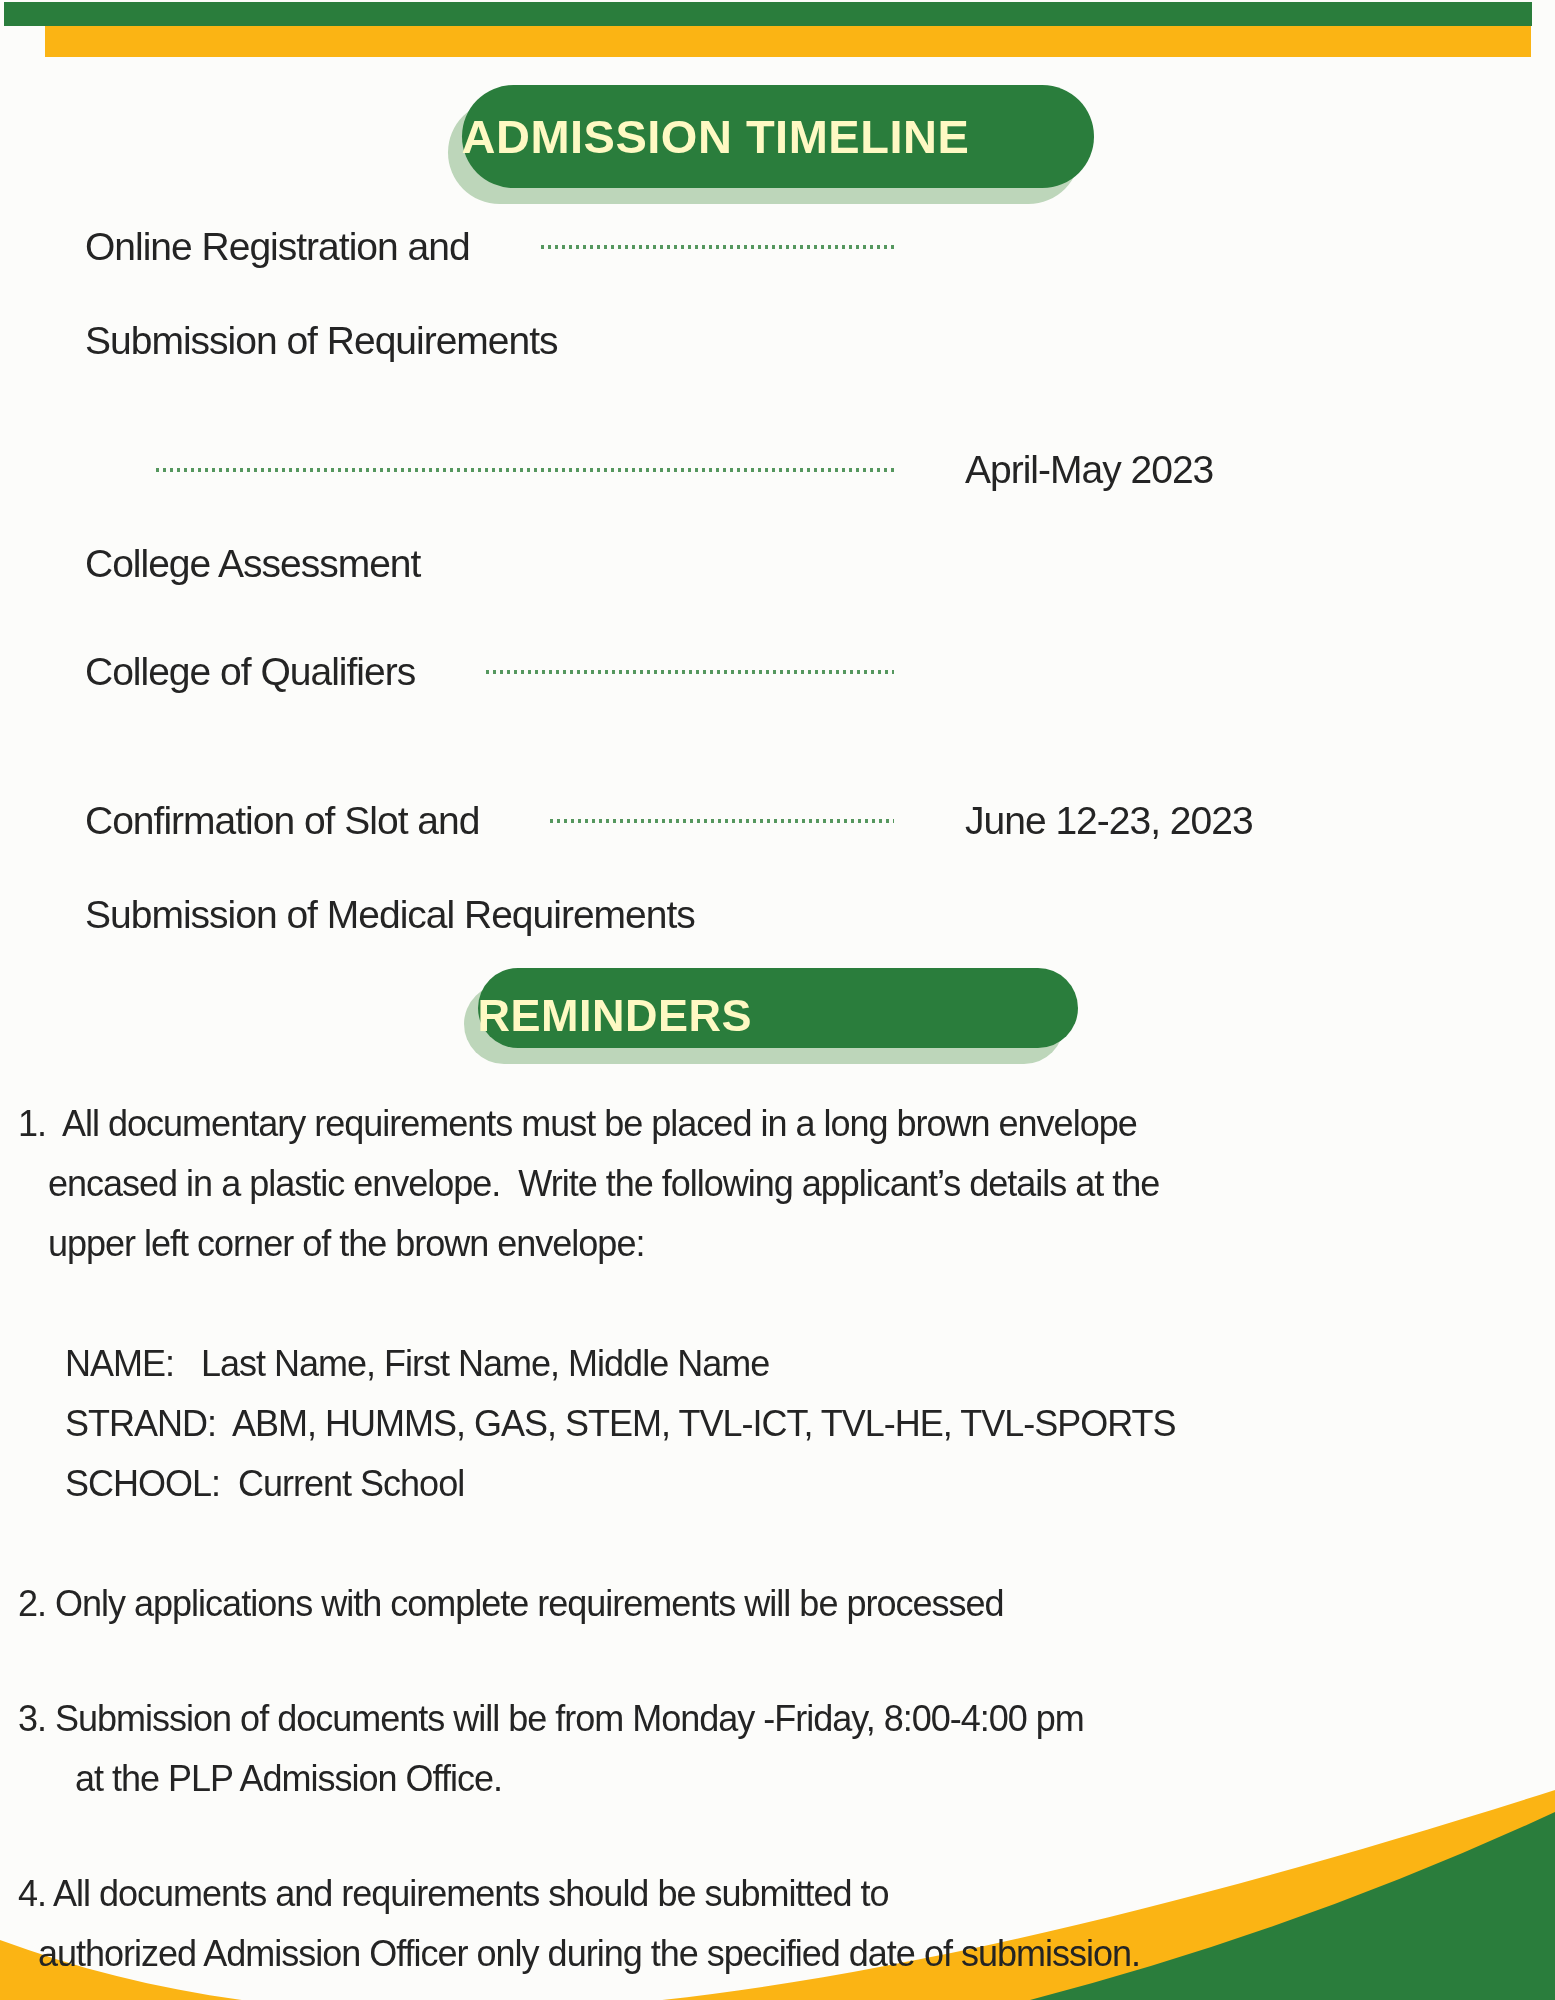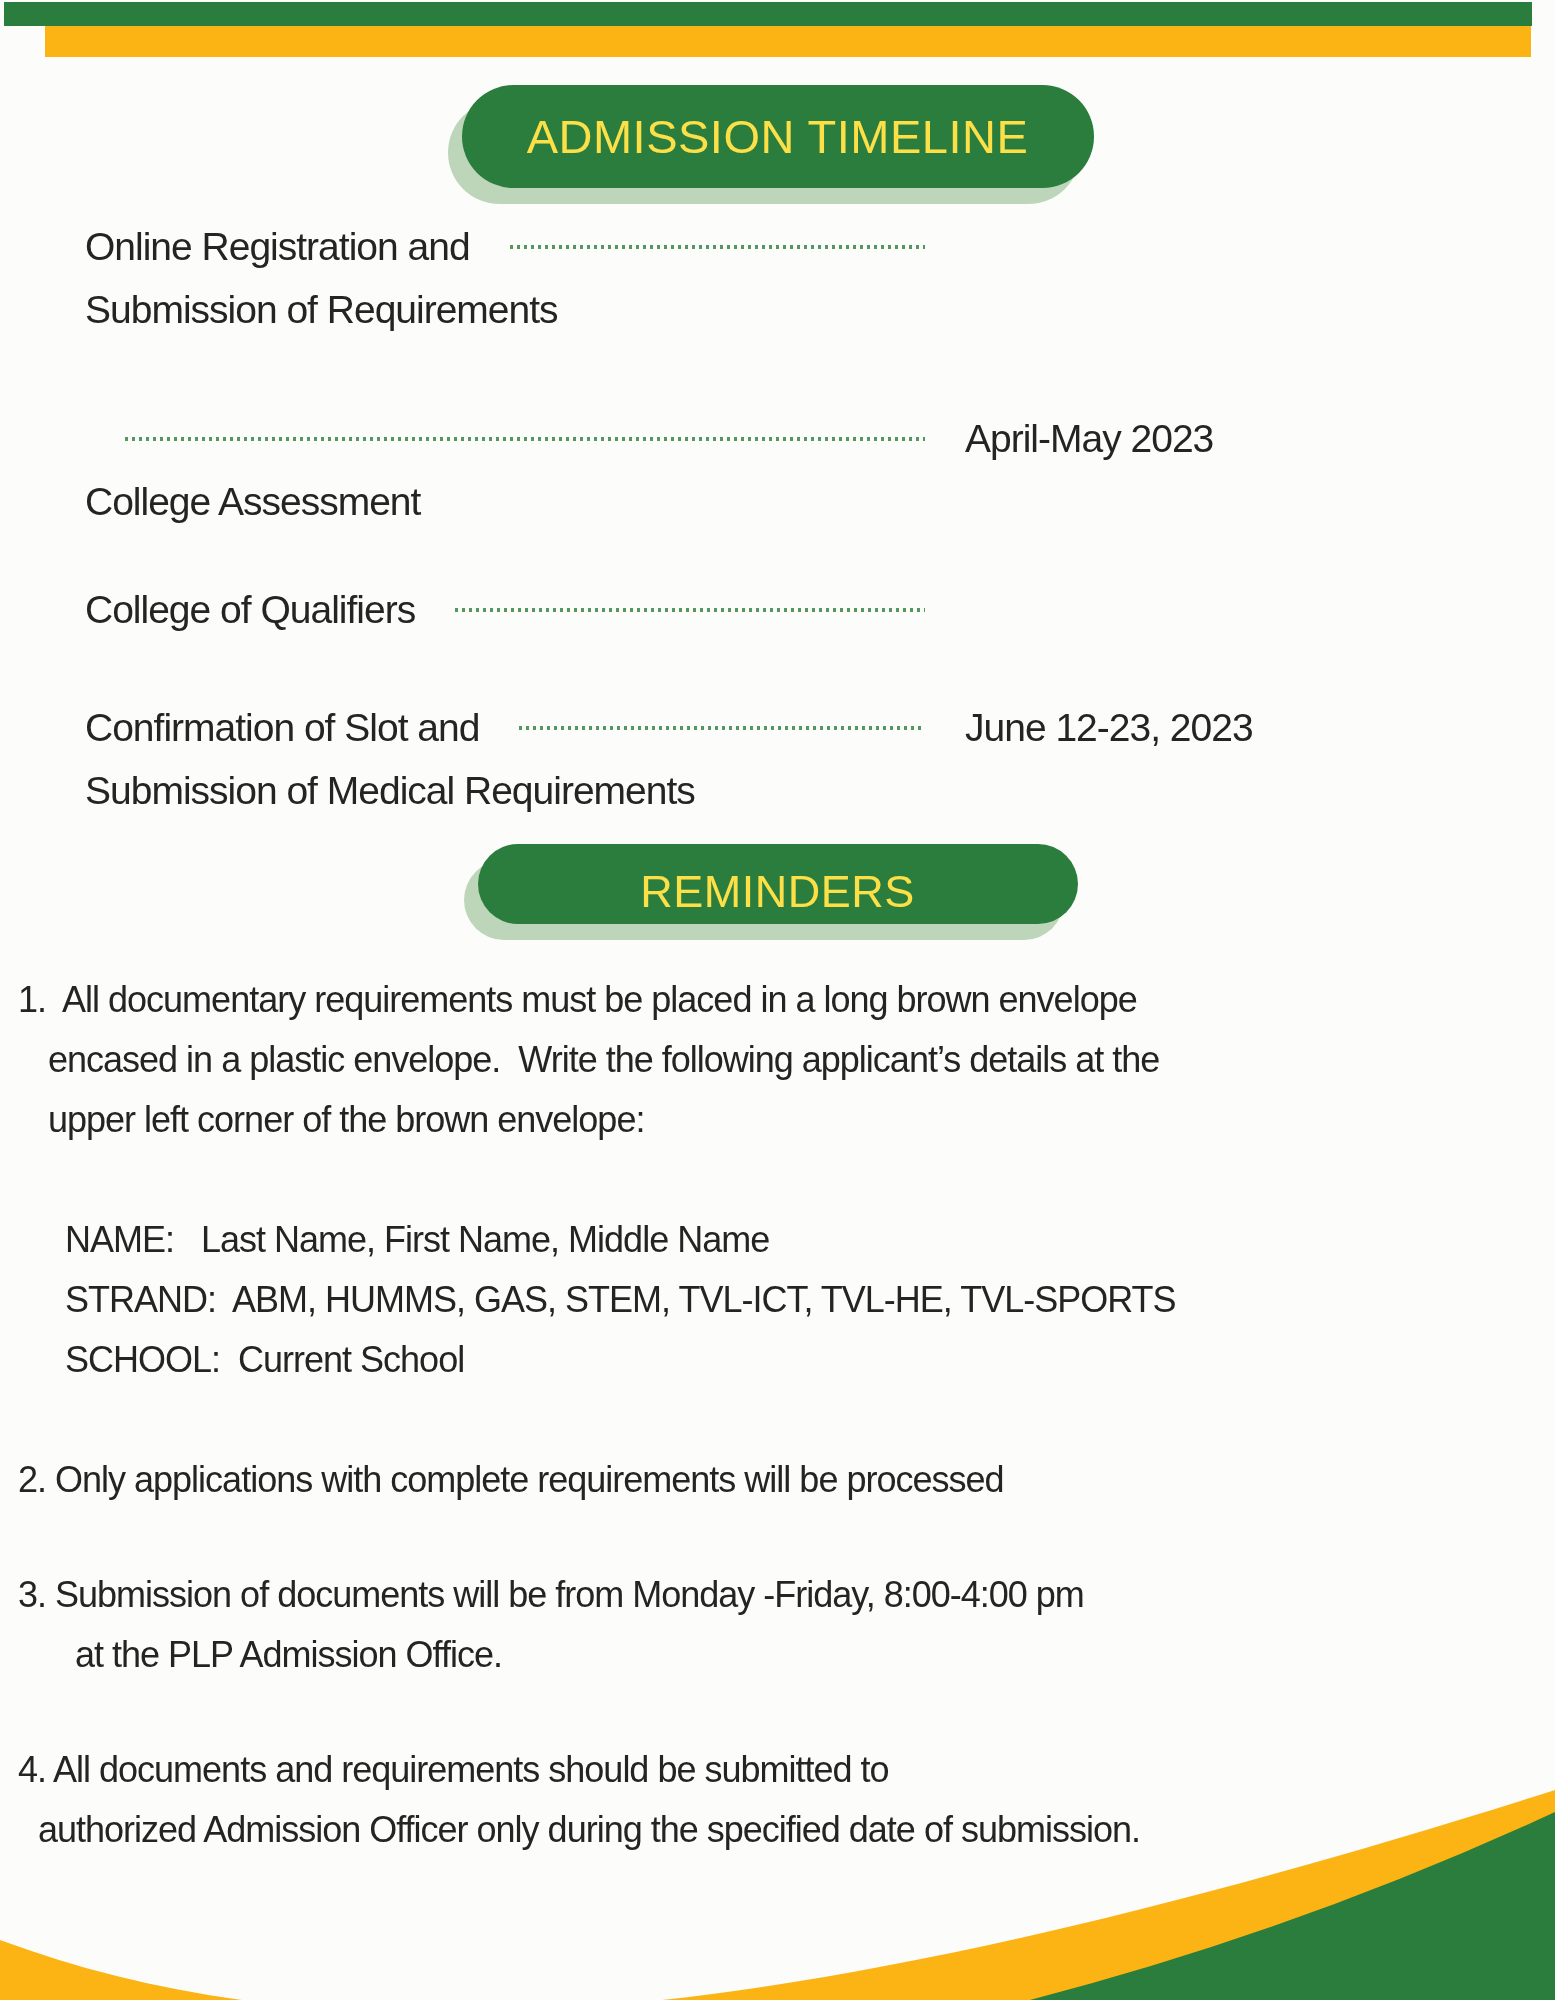--- a/index.html
+++ b/index.html
@@ -22,23 +22,23 @@
     position:absolute; left:45px; top:26px;
     width:1486px; height:31px; background:#fbb414;
   }
 
   
   .content { position:relative; z-index:2; padding-top:57px; }
 
   .pill {
     position:relative;
     background:#2a7d3c;
-    color:#fde047;
-    font-weight:normal;
-    text-align:center;
+    color:#fef9c3;
+    font-weight:bold;
+    text-align:left;
     border-radius:54px;
     box-shadow:-14px 16px 0 0 #bdd6ba;
     letter-spacing:0.5px;
   }
   .pill-timeline {
     width:632px; height:103px; line-height:103px;
     margin:28px auto 0 auto;
     font-size:47px;
   }
   .pill-reminders {
@@ -52,20 +52,21 @@
     margin-top:27px;
     padding:0 65px 0 85px;
     font-size:39px;
     letter-spacing:-1px;
     line-height:63px;
   }
   .t-row {
     display:grid;
     grid-template-columns:max-content 1fr 525px;
     align-items:start;
+    gap:31px;
   }
   .t-row-1 { margin-bottom:66px; }
   .t-row-2 { margin-bottom:45px; }
   .t-row-3 { margin-bottom:55px; }
   .t-label1 { grid-column:1; grid-row:1; white-space:pre; }
   .t-label2 { grid-column:1 / 3; grid-row:2; white-space:pre; }
   .t-leader {
     grid-column:2; grid-row:1;
     height:4px;
     margin:30px 40px 0 40px;

